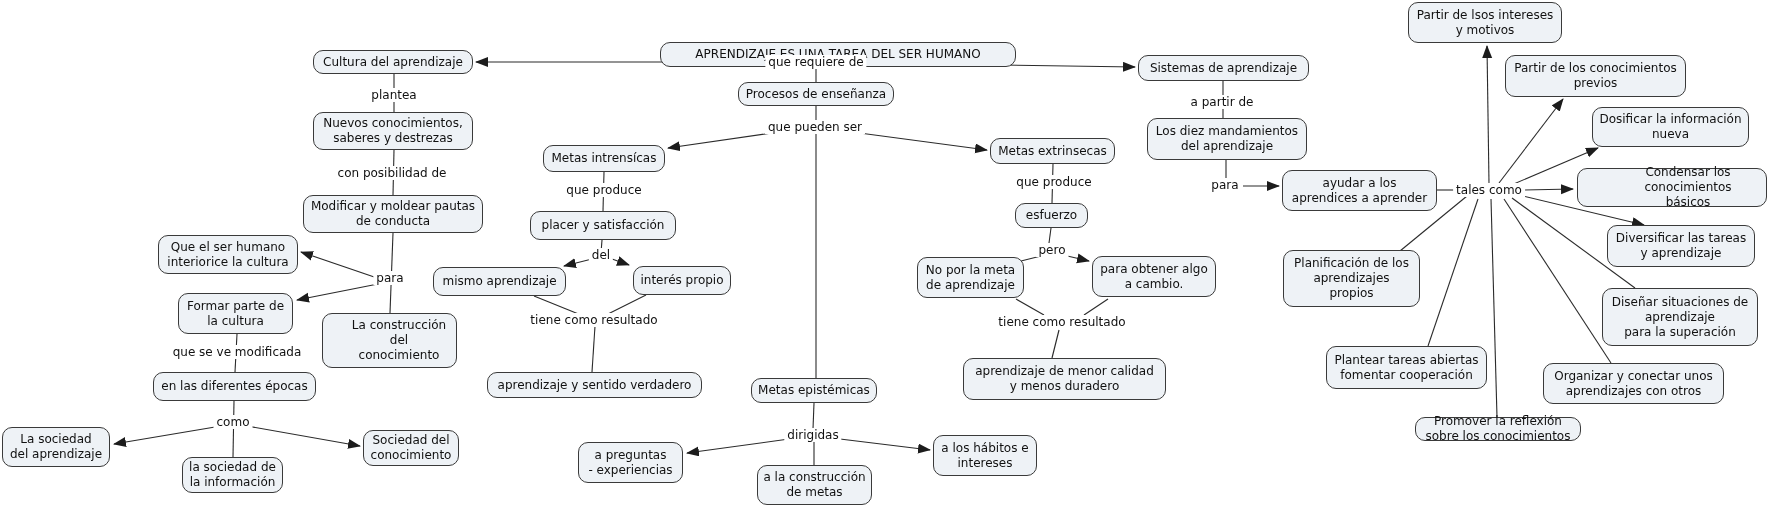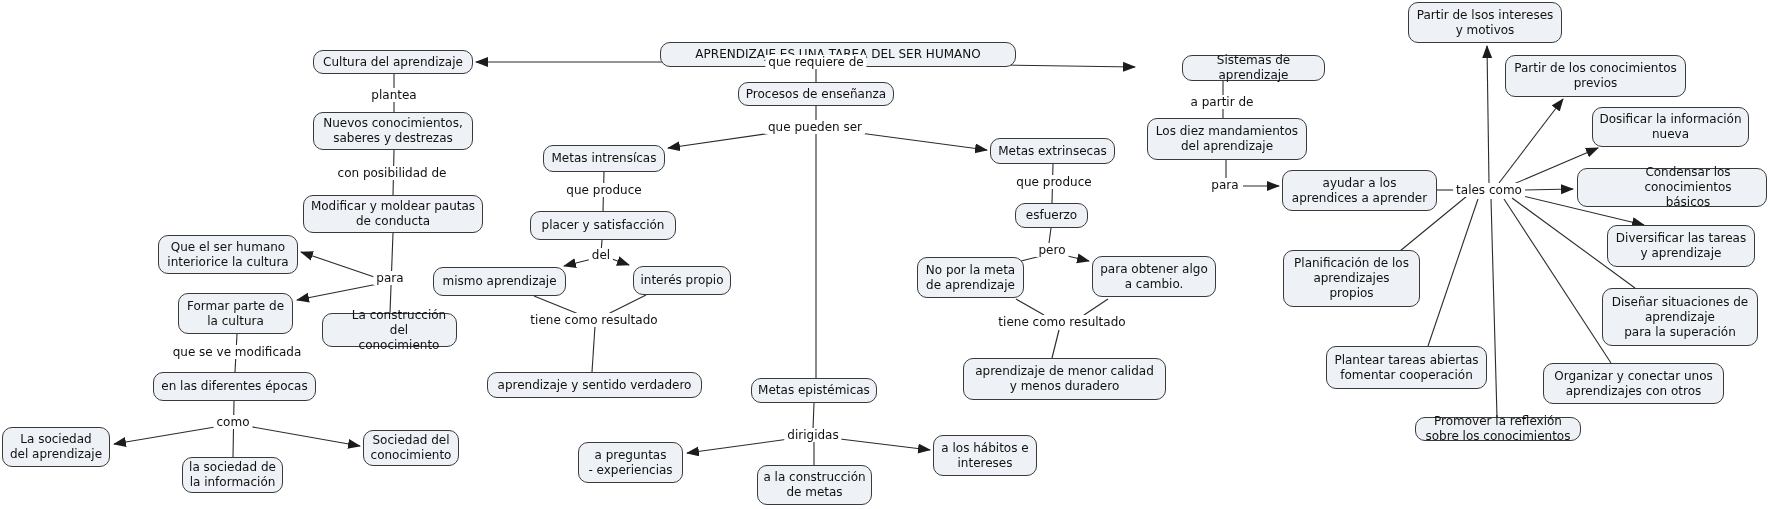--- a/index.html
+++ b/index.html
@@ -93,21 +93,21 @@
     <div class="node" style="left: 738px; top: 82px; width: 156px; height: 24px;">Procesos de enseñanza</div>
     <div class="node" style="left: 313px; top: 50px; width: 160px; height: 24px;">Cultura del aprendizaje</div>
     <div class="node" style="left: 313px; top: 112px; width: 160px; height: 38px;">Nuevos conocimientos,
 saberes y destrezas</div>
     <div class="node" style="left: 303px; top: 195px; width: 180px; height: 38px;">Modificar y moldear pautas
 de conducta</div>
     <div class="node" style="left: 158px; top: 235px; width: 140px; height: 39px;">Que el ser humano
 interiorice la cultura</div>
     <div class="node" style="left: 178px; top: 293px; width: 115px; height: 41px;">Formar parte de
 la cultura</div>
-    <div class="node" style="left: 322px; top: 313px; width: 135px; height: 34px; padding-left: 23px;">La construcción del
+    <div class="node" style="left: 322px; top: 313px; width: 135px; height: 55px; padding-left: 23px;">La construcción del
 conocimiento</div>
     <div class="node" style="left: 153px; top: 372px; width: 163px; height: 29px;">en las diferentes épocas</div>
     <div class="node" style="left: 2px; top: 427px; width: 108px; height: 40px;">La sociedad
 del aprendizaje</div>
     <div class="node" style="left: 182px; top: 457px; width: 101px; height: 36px;">la sociedad de
 la información</div>
     <div class="node" style="left: 363px; top: 430px; width: 96px; height: 36px;">Sociedad del
 conocimiento</div>
     <div class="node" style="left: 543px; top: 145px; width: 122px; height: 27px;">Metas intrensícas</div>
     <div class="node" style="left: 530px; top: 211px; width: 146px; height: 29px;">placer y satisfacción</div>
@@ -122,21 +122,21 @@
     <div class="node" style="left: 933px; top: 435px; width: 104px; height: 41px;">a los hábitos e
 intereses</div>
     <div class="node" style="left: 990px; top: 138px; width: 125px; height: 26px;">Metas extrinsecas</div>
     <div class="node" style="left: 1015px; top: 203px; width: 73px; height: 25px;">esfuerzo</div>
     <div class="node" style="left: 917px; top: 257px; width: 107px; height: 41px;">No por la meta
 de aprendizaje</div>
     <div class="node" style="left: 1092px; top: 256px; width: 124px; height: 41px;">para obtener algo
 a cambio.</div>
     <div class="node" style="left: 963px; top: 358px; width: 203px; height: 42px;">aprendizaje de menor calidad
 y menos duradero</div>
-    <div class="node" style="left: 1138px; top: 55px; width: 143px; height: 26px; margin-left: 44px;">Sistemas de aprendizaje</div>
+    <div class="node" style="left: 1138px; top: 55px; width: 171px; height: 26px;">Sistemas de aprendizaje</div>
     <div class="node" style="left: 1147px; top: 118px; width: 160px; height: 42px;">Los diez mandamientos
 del aprendizaje</div>
     <div class="node" style="left: 1282px; top: 170px; width: 155px; height: 41px;">ayudar a los
 aprendices a aprender</div>
     <div class="node" style="left: 1408px; top: 2px; width: 154px; height: 41px;">Partir de lsos intereses
 y motivos</div>
     <div class="node" style="left: 1505px; top: 55px; width: 181px; height: 42px;">Partir de los conocimientos
 previos</div>
     <div class="node" style="left: 1592px; top: 107px; width: 157px; height: 40px;">Dosificar la información
 nueva</div>

